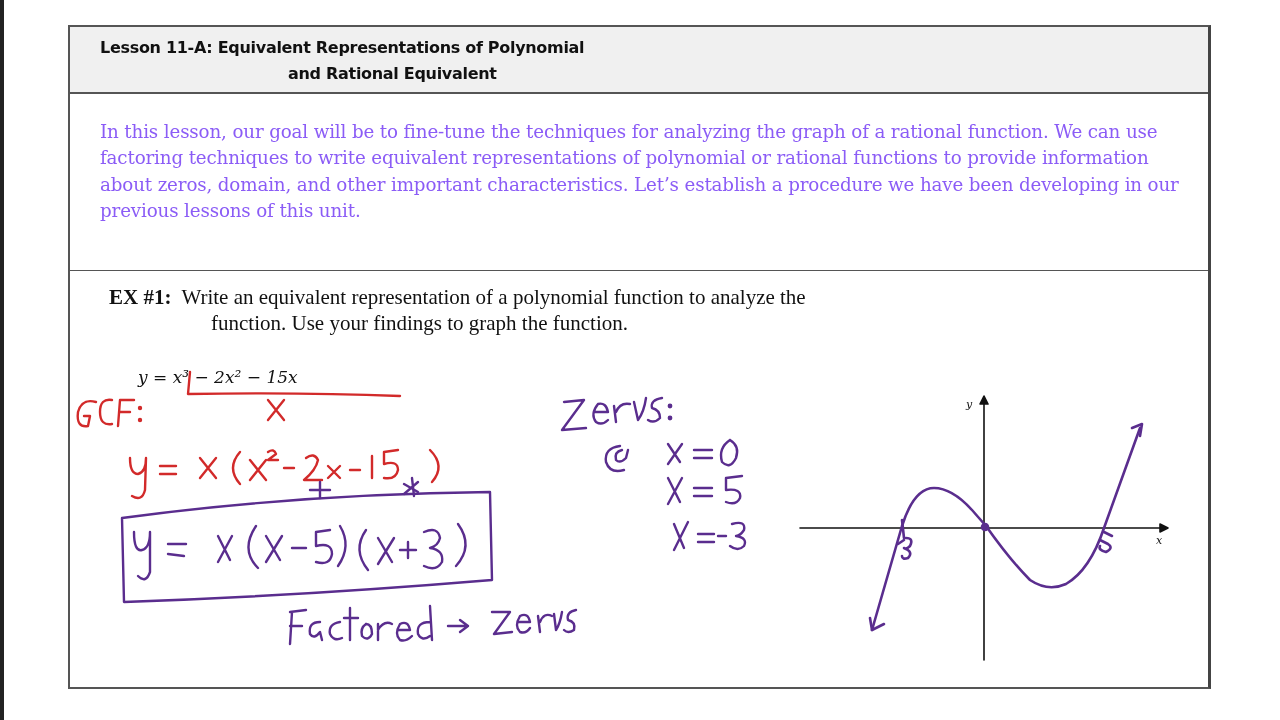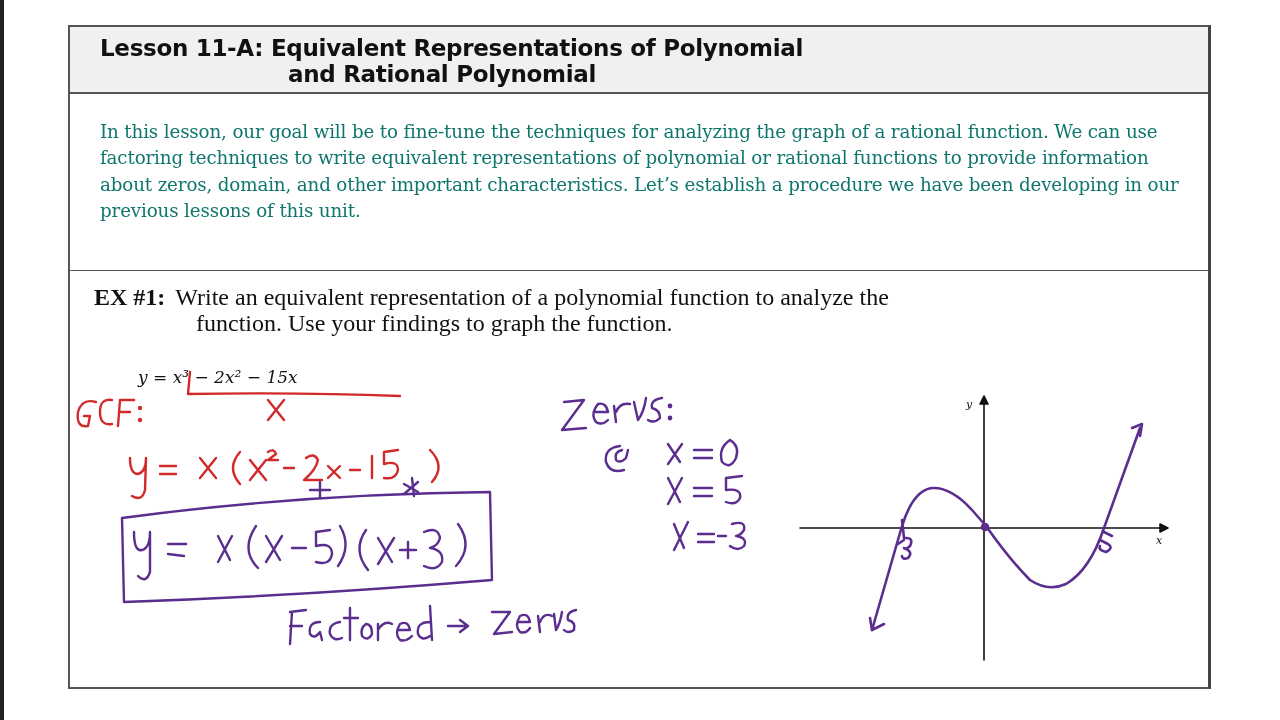--- a/index.html
+++ b/index.html
@@ -12,52 +12,52 @@
   .page {
     position:absolute; left:68px; top:25px; width:1143px; height:664px;
     border:2px solid #555; border-right:3px solid #444; box-sizing:border-box; background:#fff;
   }
   .header {
     position:absolute; left:0; top:0; width:100%; height:67px;
     background:#f0f0f0; border-bottom:2px solid #555; box-sizing:border-box;
   }
   .title {
     position:absolute; left:30px; top:8px; margin:0;
-    font-family:"DejaVu Sans", sans-serif; font-weight:bold; font-size:23px; line-height:26px;
+    font-family:"DejaVu Sans", sans-serif; font-weight:bold; font-size:16px; line-height:26px;
     color:#111; letter-spacing:-0.3px;
   }
   .title .l2 { display:block; padding-left:188px; }
   .intro {
     position:absolute; left:30px; top:92px; width:1090px; margin:0;
-    font-family:"DejaVu Serif", serif; font-size:18.3px; line-height:26.4px; color:#0f766e;
+    font-family:"DejaVu Serif", serif; font-size:18.3px; line-height:26.4px; color:#8b5cf6;
     letter-spacing:-0.15px;
   }
   .divider { position:absolute; left:0; top:243px; width:100%; height:0; border-top:1.5px solid #555; }
   .example {
-    position:absolute; left:24px; top:257px; width:1080px;
-    font-family:"Liberation Serif", serif; font-size:24px; line-height:26px; color:#111;
+    position:absolute; left:39px; top:257px; width:1080px;
+    font-family:"Liberation Serif", serif; font-size:21px; line-height:26px; color:#111;
   }
   .example .ex-label { font-weight:bold; margin-right:10px; }
   .example .l2 { display:block; padding-left:102px; }
   .equation {
     position:absolute; left:68px; top:340px;
     font-family:"DejaVu Serif", serif; font-style:italic; font-size:17px; color:#111;
   }
   svg.ink { position:absolute; left:0; top:0; }
 </style>
 </head>
 <body>
 
 <div class="left-edge"></div>
 
 <div class="page">
   <div class="header">
     <h1 class="title">
       <span>Lesson 11-A: Equivalent Representations of Polynomial</span>
-      <span class="l2">and Rational Polynomial</span>
+      <span class="l2">and Rational Equivalent</span>
     </h1>
   </div>
 
   <p class="intro">In this lesson, our goal will be to fine-tune the techniques for analyzing the graph of a rational function. We can use factoring techniques to write equivalent representations of polynomial or rational functions to provide information about zeros, domain, and other important characteristics. Let’s establish a procedure we have been developing in our previous lessons of this unit.</p>
 
   <div class="divider"></div>
 
   <div class="example">
     <span class="ex-label">EX #1:</span><span>Write an equivalent representation of a polynomial function to analyze the</span>
     <span class="l2">function. Use your findings to graph the function.</span>

